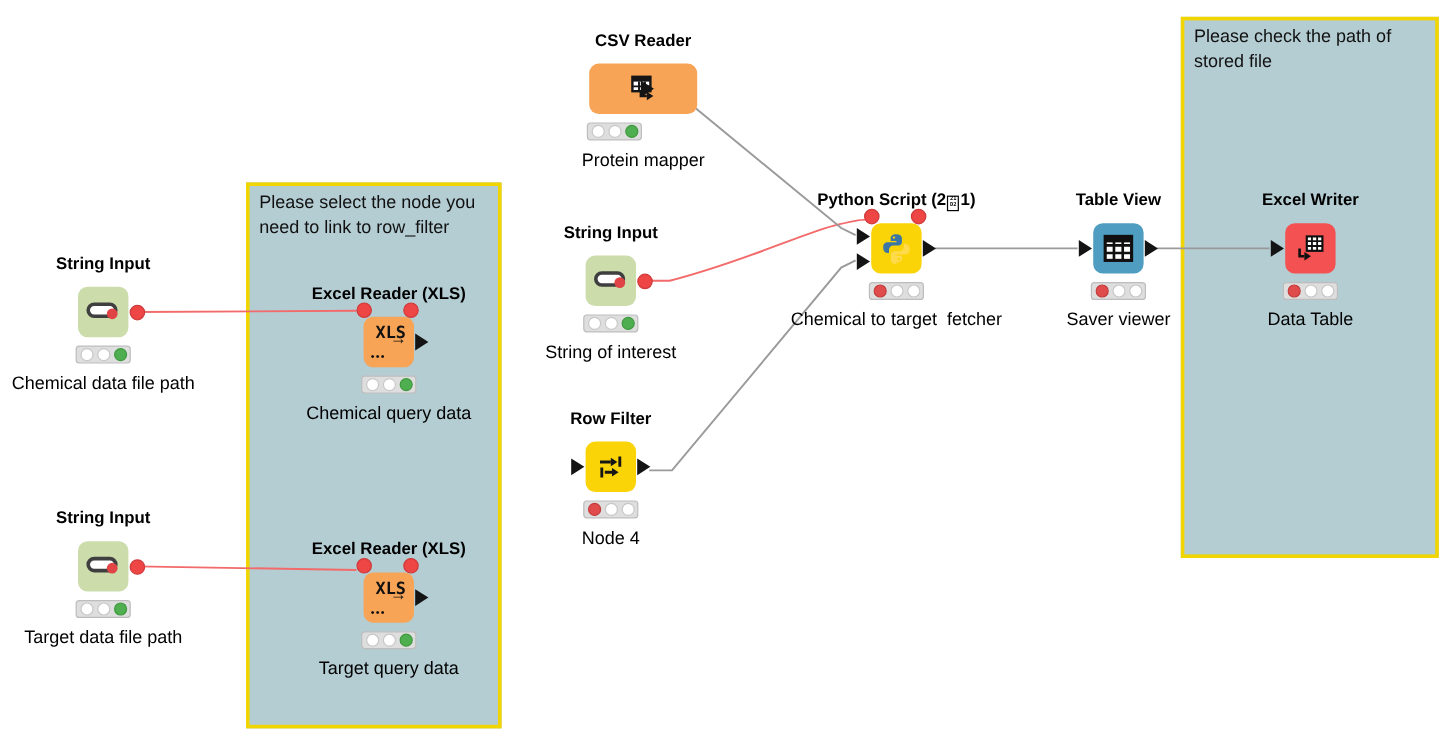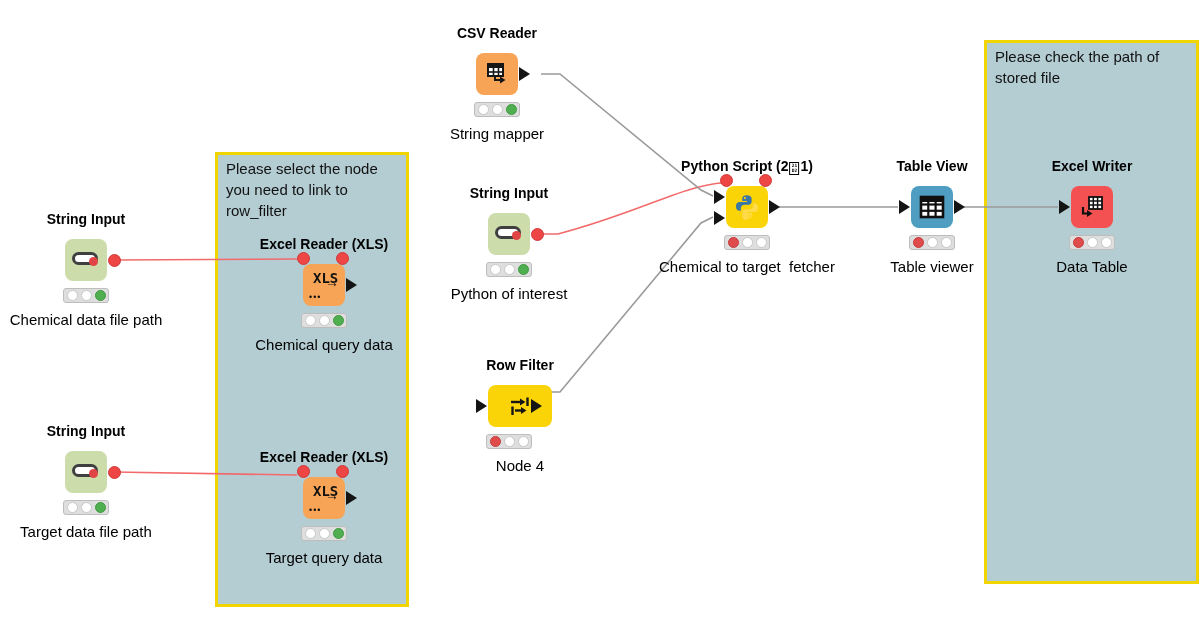--- a/index.html
+++ b/index.html
@@ -63,24 +63,24 @@
     vertical-align:-1px;margin:0 1px;text-align:center;
     font-family:"DejaVu Sans Mono",monospace;font-size:4.5px;line-height:5.2px;font-weight:700;
   }
   .tofu div{height:5.2px;}
 </style>
 </head>
 <body>
 
 <div id="canvas">
 
-  <div class="annotation" style="left:215px;top:152px;width:194px;height:455px;z-index:1;">
+  <div class="annotation" style="left:205px;top:152px;width:213px;height:455px;z-index:1;">
     <span>Please select the node you need to link to row_filter</span>
   </div>
-  <div class="annotation" style="left:984px;top:40px;width:215px;height:544px;z-index:1;">
+  <div class="annotation" style="left:984px;top:14px;width:215px;height:451px;z-index:1;">
     <span>Please check the path of stored file</span>
   </div>
 
   <svg id="wires" width="1200" height="630">
     <path d="M114 260 L297 259" stroke="#f26a6a"></path>
     <path d="M114 472 L297 475" stroke="#f26a6a"></path>
     <path d="M543 234 L558 234 C620 218 665 196 695 188 C707 185 716 183 722 183" stroke="#f26a6a"></path>
     <path d="M541 74 L560 74 L701 190 L713 196" stroke="#9a9a9a"></path>
     <path d="M541 392 L560 392 L701 223 L713 217" stroke="#9a9a9a"></path>
     <path d="M779 207 L898 207" stroke="#9a9a9a"></path>
@@ -152,59 +152,59 @@
     <span class="vport vtopR"></span>
     <span class="tri-out"></span>
     <div class="traffic" data-state="green">
         <i></i>
         <i></i>
         <i></i>
       </div>
     <div class="node-label">Target query data</div>
   </div>
 
-  <div class="node" style="left:476px;top:53px;">
+  <div class="node" style="left:491px;top:53px;padding-left:48px;">
     <div class="node-title">CSV Reader</div>
     <div class="node-square bg-reader">
       <svg width="26" height="26" viewBox="0 0 26 26">
         <rect x="4" y="3" width="15" height="12" fill="#fff" stroke="#161616" stroke-width="2"></rect>
         <rect x="4" y="3" width="15" height="4" fill="#161616"></rect>
         <line x1="9.5" y1="7" x2="9.5" y2="15" stroke="#161616" stroke-width="1.6"></line>
         <line x1="14.5" y1="7" x2="14.5" y2="15" stroke="#161616" stroke-width="1.6"></line>
         <line x1="4" y1="11" x2="19" y2="11" stroke="#161616" stroke-width="1.6"></line>
         <path d="M11 15 L11 19 L16 19" fill="none" stroke="#161616" stroke-width="2"></path>
         <path d="M16 15.5 L21.5 19 L16 22.5 Z" fill="#161616"></path>
       </svg>
     </div>
     <span class="tri-out"></span>
     <div class="traffic" data-state="green">
         <i></i>
         <i></i>
         <i></i>
       </div>
-    <div class="node-label">String mapper</div>
+    <div class="node-label">Protein mapper</div>
   </div>
 
   <div class="node" style="left:488px;top:213px;">
     <div class="node-title">String Input</div>
     <div class="node-square bg-string">
       <div class="ic-string">
           <b></b>
         </div>
     </div>
     <span class="vport vout"></span>
     <div class="traffic" data-state="green">
         <i></i>
         <i></i>
         <i></i>
       </div>
-    <div class="node-label">Python of interest</div>
-  </div>
-
-  <div class="node" style="left:488px;top:385px;padding-left:22px;">
+    <div class="node-label">String of interest</div>
+  </div>
+
+  <div class="node" style="left:488px;top:368px;">
     <div class="node-title">Row Filter</div>
     <div class="node-square bg-yellow">
       <svg width="24" height="24" viewBox="0 0 24 24">
         <line x1="3" y1="8" x2="12" y2="8" stroke="#161616" stroke-width="2.4"></line>
         <path d="M12 4.5 L17.5 8 L12 11.5 Z" fill="#161616"></path>
         <line x1="19.5" y1="3.5" x2="19.5" y2="12" stroke="#161616" stroke-width="2.4"></line>
         <line x1="4.5" y1="12.5" x2="4.5" y2="21" stroke="#161616" stroke-width="2.4"></line>
         <line x1="7" y1="16.5" x2="13" y2="16.5" stroke="#161616" stroke-width="2.4"></line>
         <path d="M13 13 L18.5 16.5 L13 20 Z" fill="#161616"></path>
       </svg>
@@ -252,21 +252,21 @@
         <line x1="2" y1="15.8" x2="24" y2="15.8" stroke="#101010" stroke-width="2.2"></line>
       </svg>
     </div>
     <span class="tri-in"></span>
     <span class="tri-out"></span>
     <div class="traffic" data-state="red">
         <i></i>
         <i></i>
         <i></i>
       </div>
-    <div class="node-label">Table viewer</div>
+    <div class="node-label">Saver viewer</div>
   </div>
 
   <div class="node" style="left:1071px;top:186px;">
     <div class="node-title">Excel Writer</div>
     <div class="node-square bg-write">
       <svg width="28" height="28" viewBox="0 0 28 28">
         <rect x="11" y="4" width="13" height="12" fill="#fff" stroke="#101010" stroke-width="1.8"></rect>
         <line x1="15.3" y1="4" x2="15.3" y2="16" stroke="#101010" stroke-width="1.5"></line>
         <line x1="19.6" y1="4" x2="19.6" y2="16" stroke="#101010" stroke-width="1.5"></line>
         <line x1="11" y1="8" x2="24" y2="8" stroke="#101010" stroke-width="1.5"></line>

